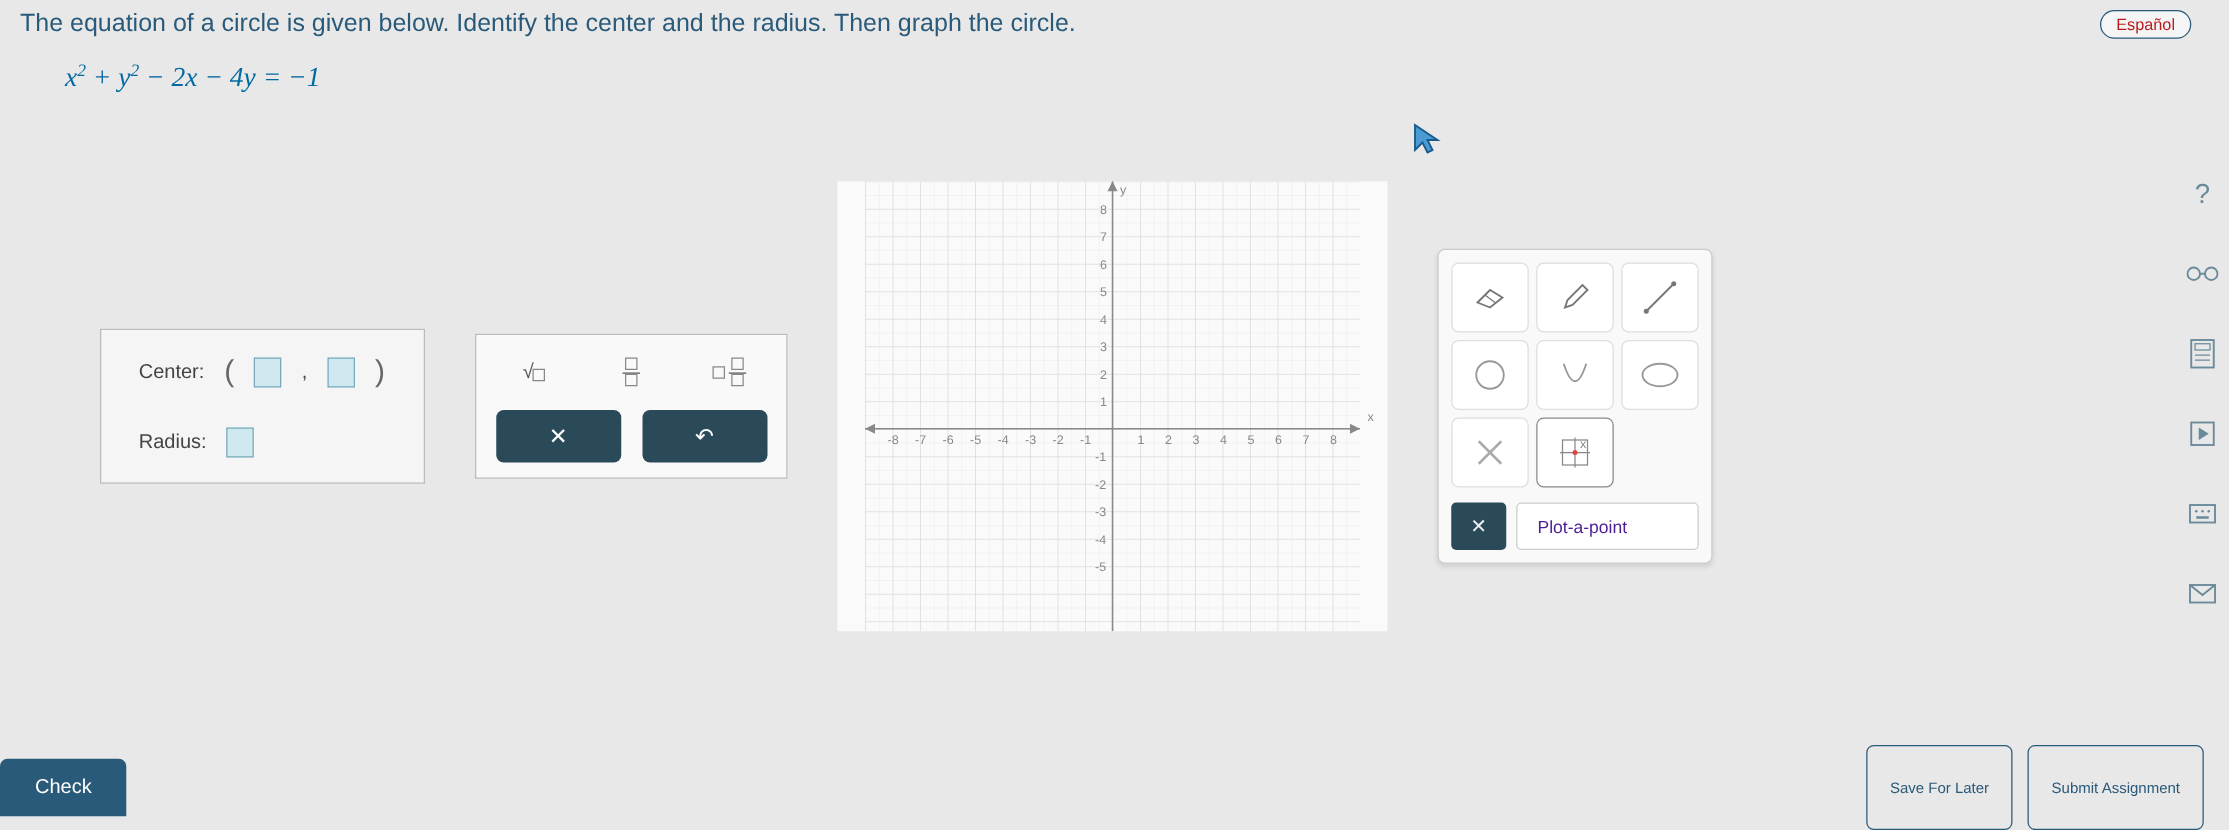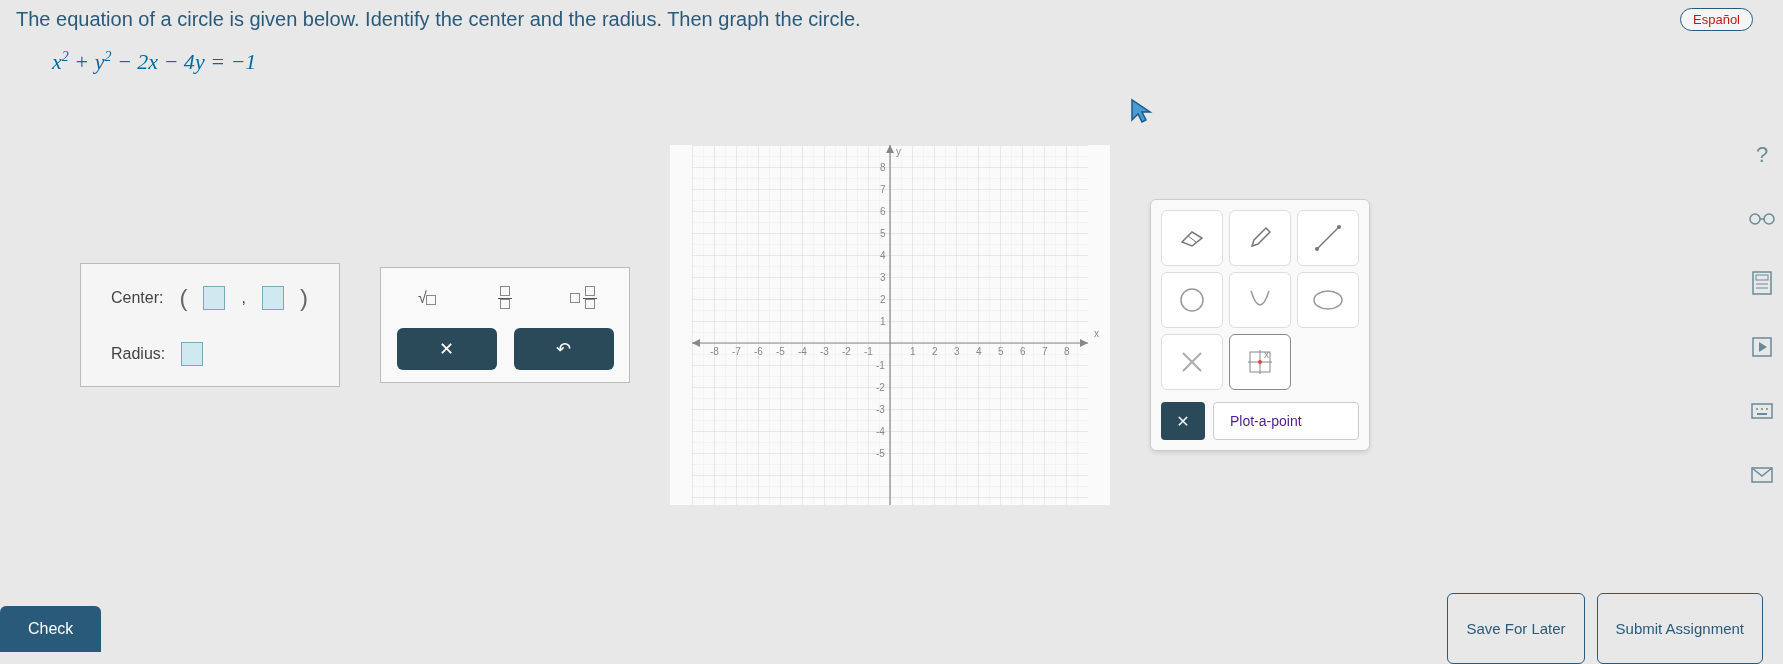--- a/index.html
+++ b/index.html
@@ -194,21 +194,21 @@
     .bottom-right {
       display: flex;
       gap: 12px;
     }
     .outline-btn {
       border: 1.5px solid #2a5a7a;
       color: #2a5a7a;
       padding: 26px 18px;
       border-radius: 6px;
       background: transparent;
-      font-size: 15px;
+      font-size: 12px;
       cursor: pointer;
     }
     .cursor-icon {
       position: absolute;
       top: 98px;
       left: 1130px;
       font-size: 26px;
       color: #0066cc;
     }
     .frac {

